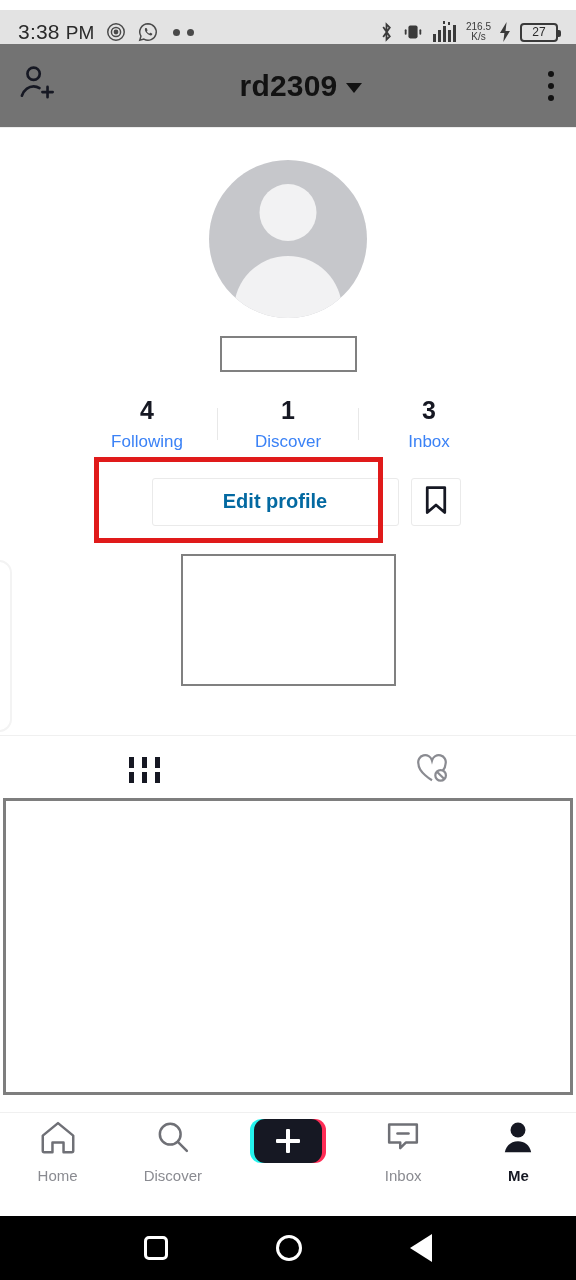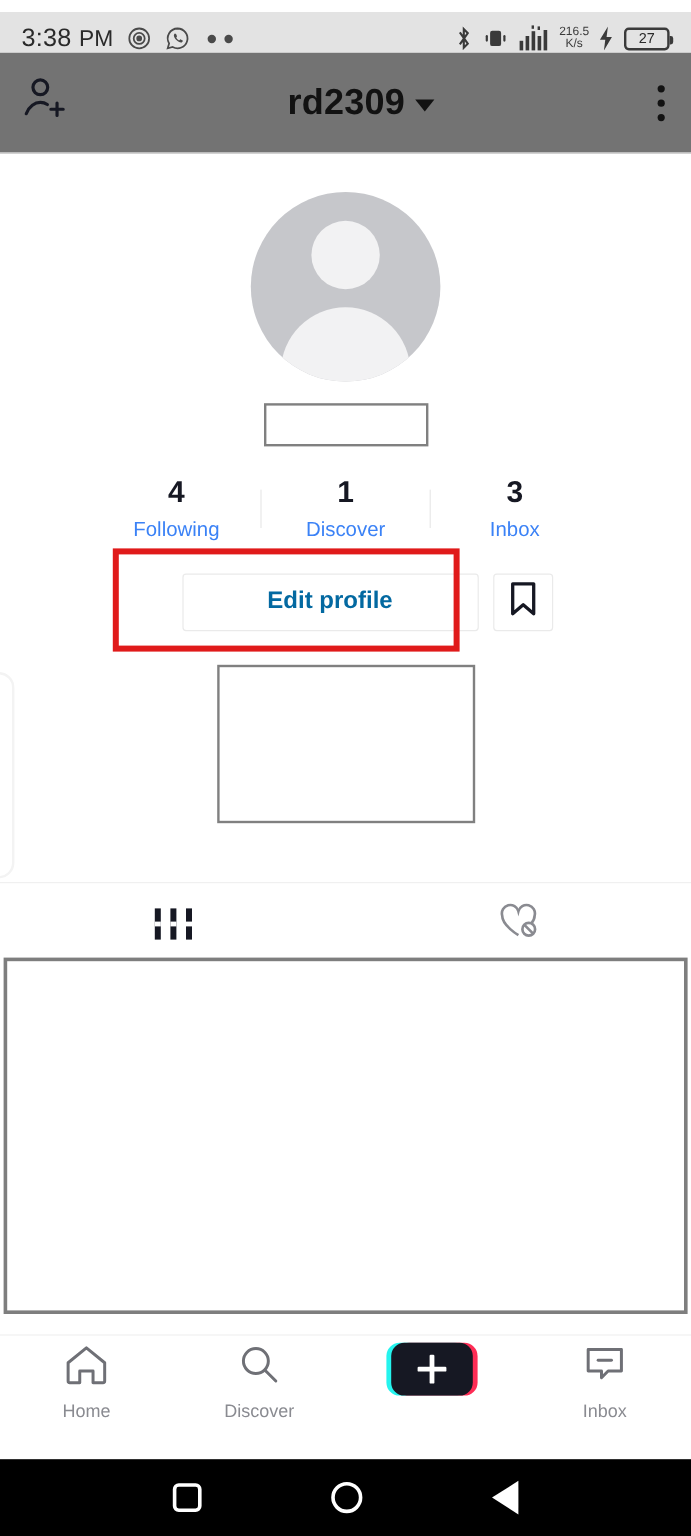--- a/index.html
+++ b/index.html
@@ -376,20 +376,29 @@
     <div class="nav-item">
       <span>
         <svg width="40" height="36" viewBox="0 0 28 26" fill="none" stroke="#6f7076" stroke-width="1.8" stroke-linejoin="round">
           <path d="M4 4h20v13h-8l-4 4v-4H4z"></path>
             <path d="M10 10.5h8" stroke-linecap="round"></path>
         </svg>
       </span>
       <span class="nav-label">Inbox</span>
     </div>
 
+    <div class="nav-item active">
+      <span>
+        <svg width="40" height="36" viewBox="0 0 28 26" fill="#161823">
+          <circle cx="14" cy="8" r="5.4"></circle>
+          <path d="M4.5 24c1-5.3 5-8 9.5-8s8.5 2.7 9.5 8z"></path>
+        </svg>
+      </span>
+      <span class="nav-label">Me</span>
+    </div>
   </div>
 
   <div class="androidnav">
     <span class="an-sq"></span>
     <span class="an-ci"></span>
     <span class="an-tr"></span>
   </div>
 
 </div>
 

